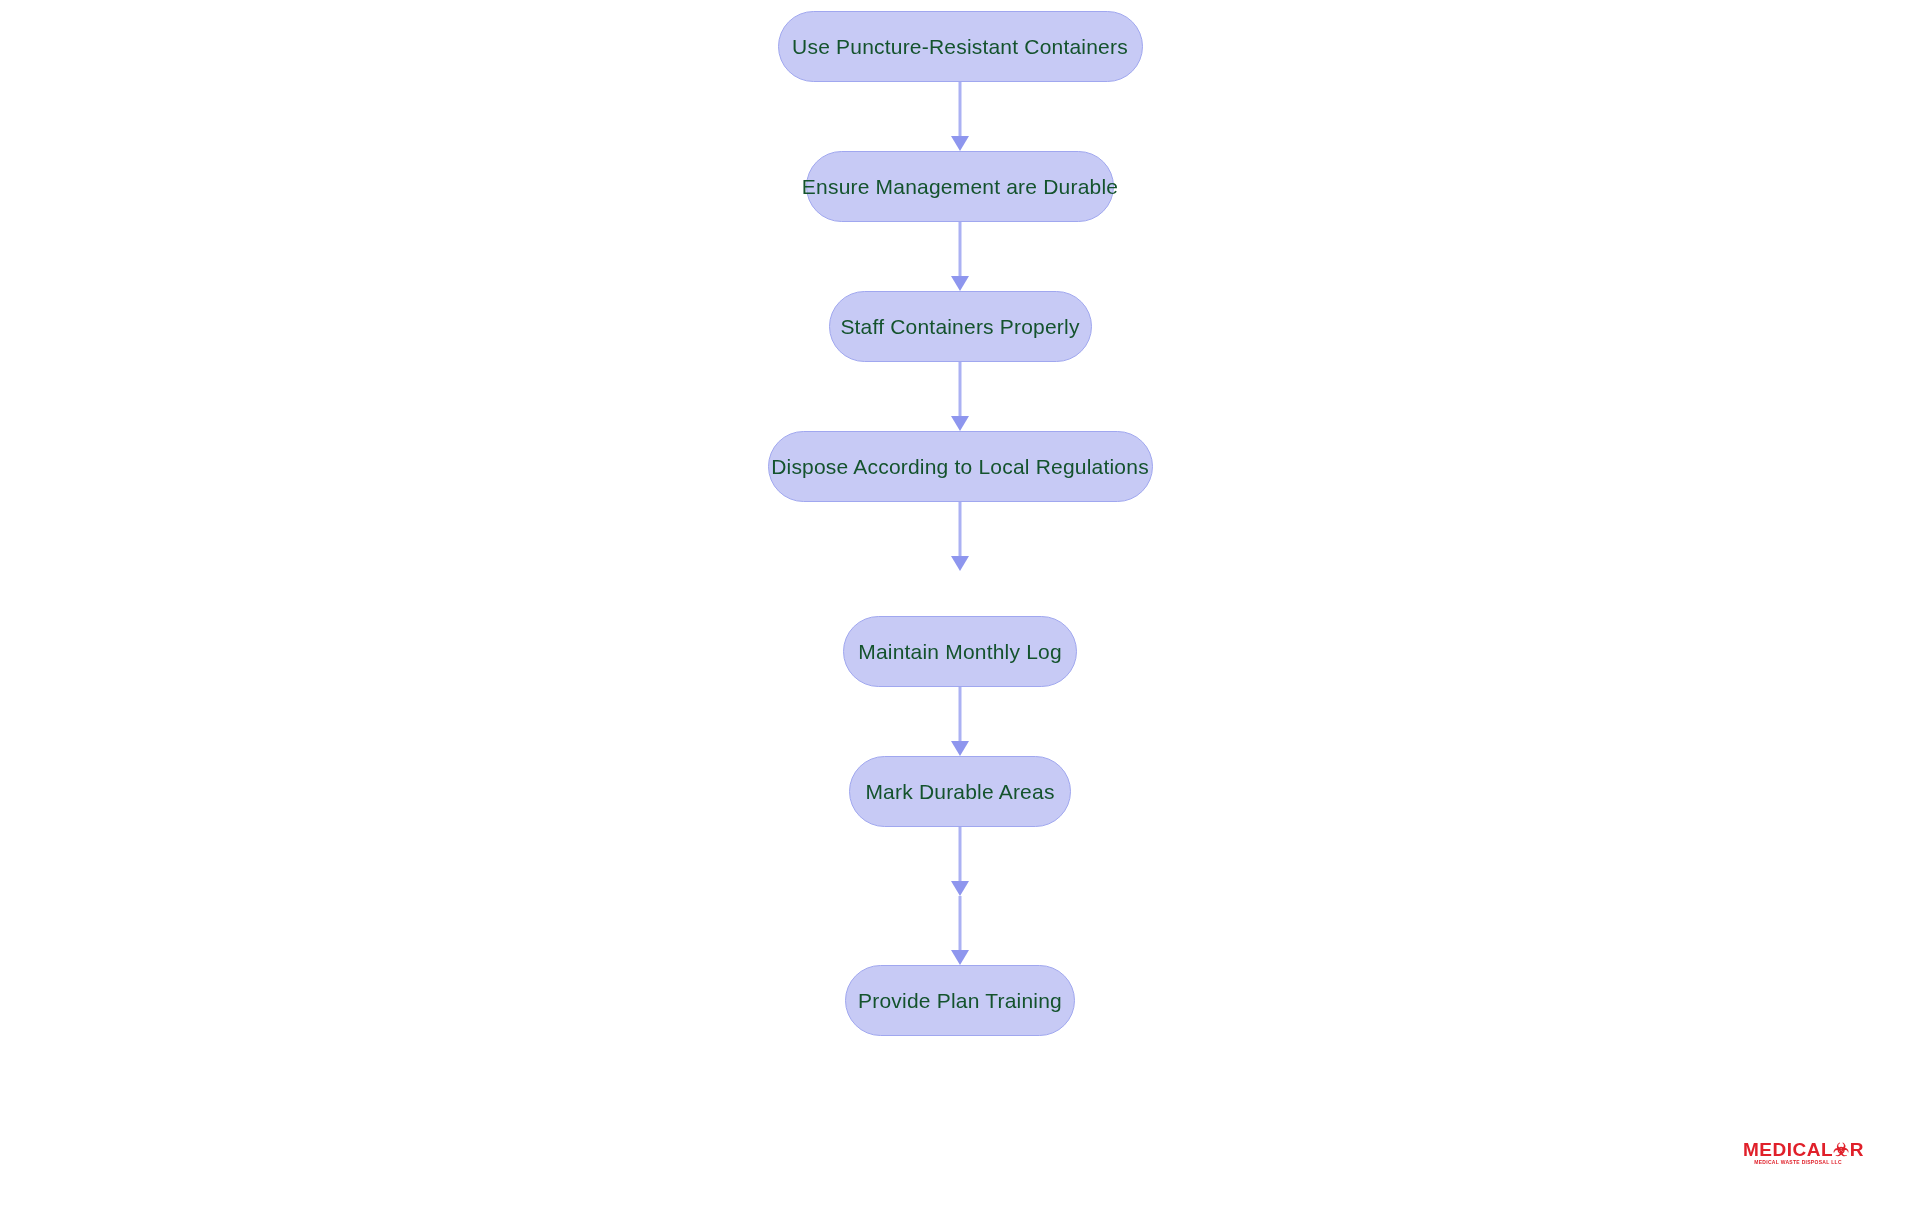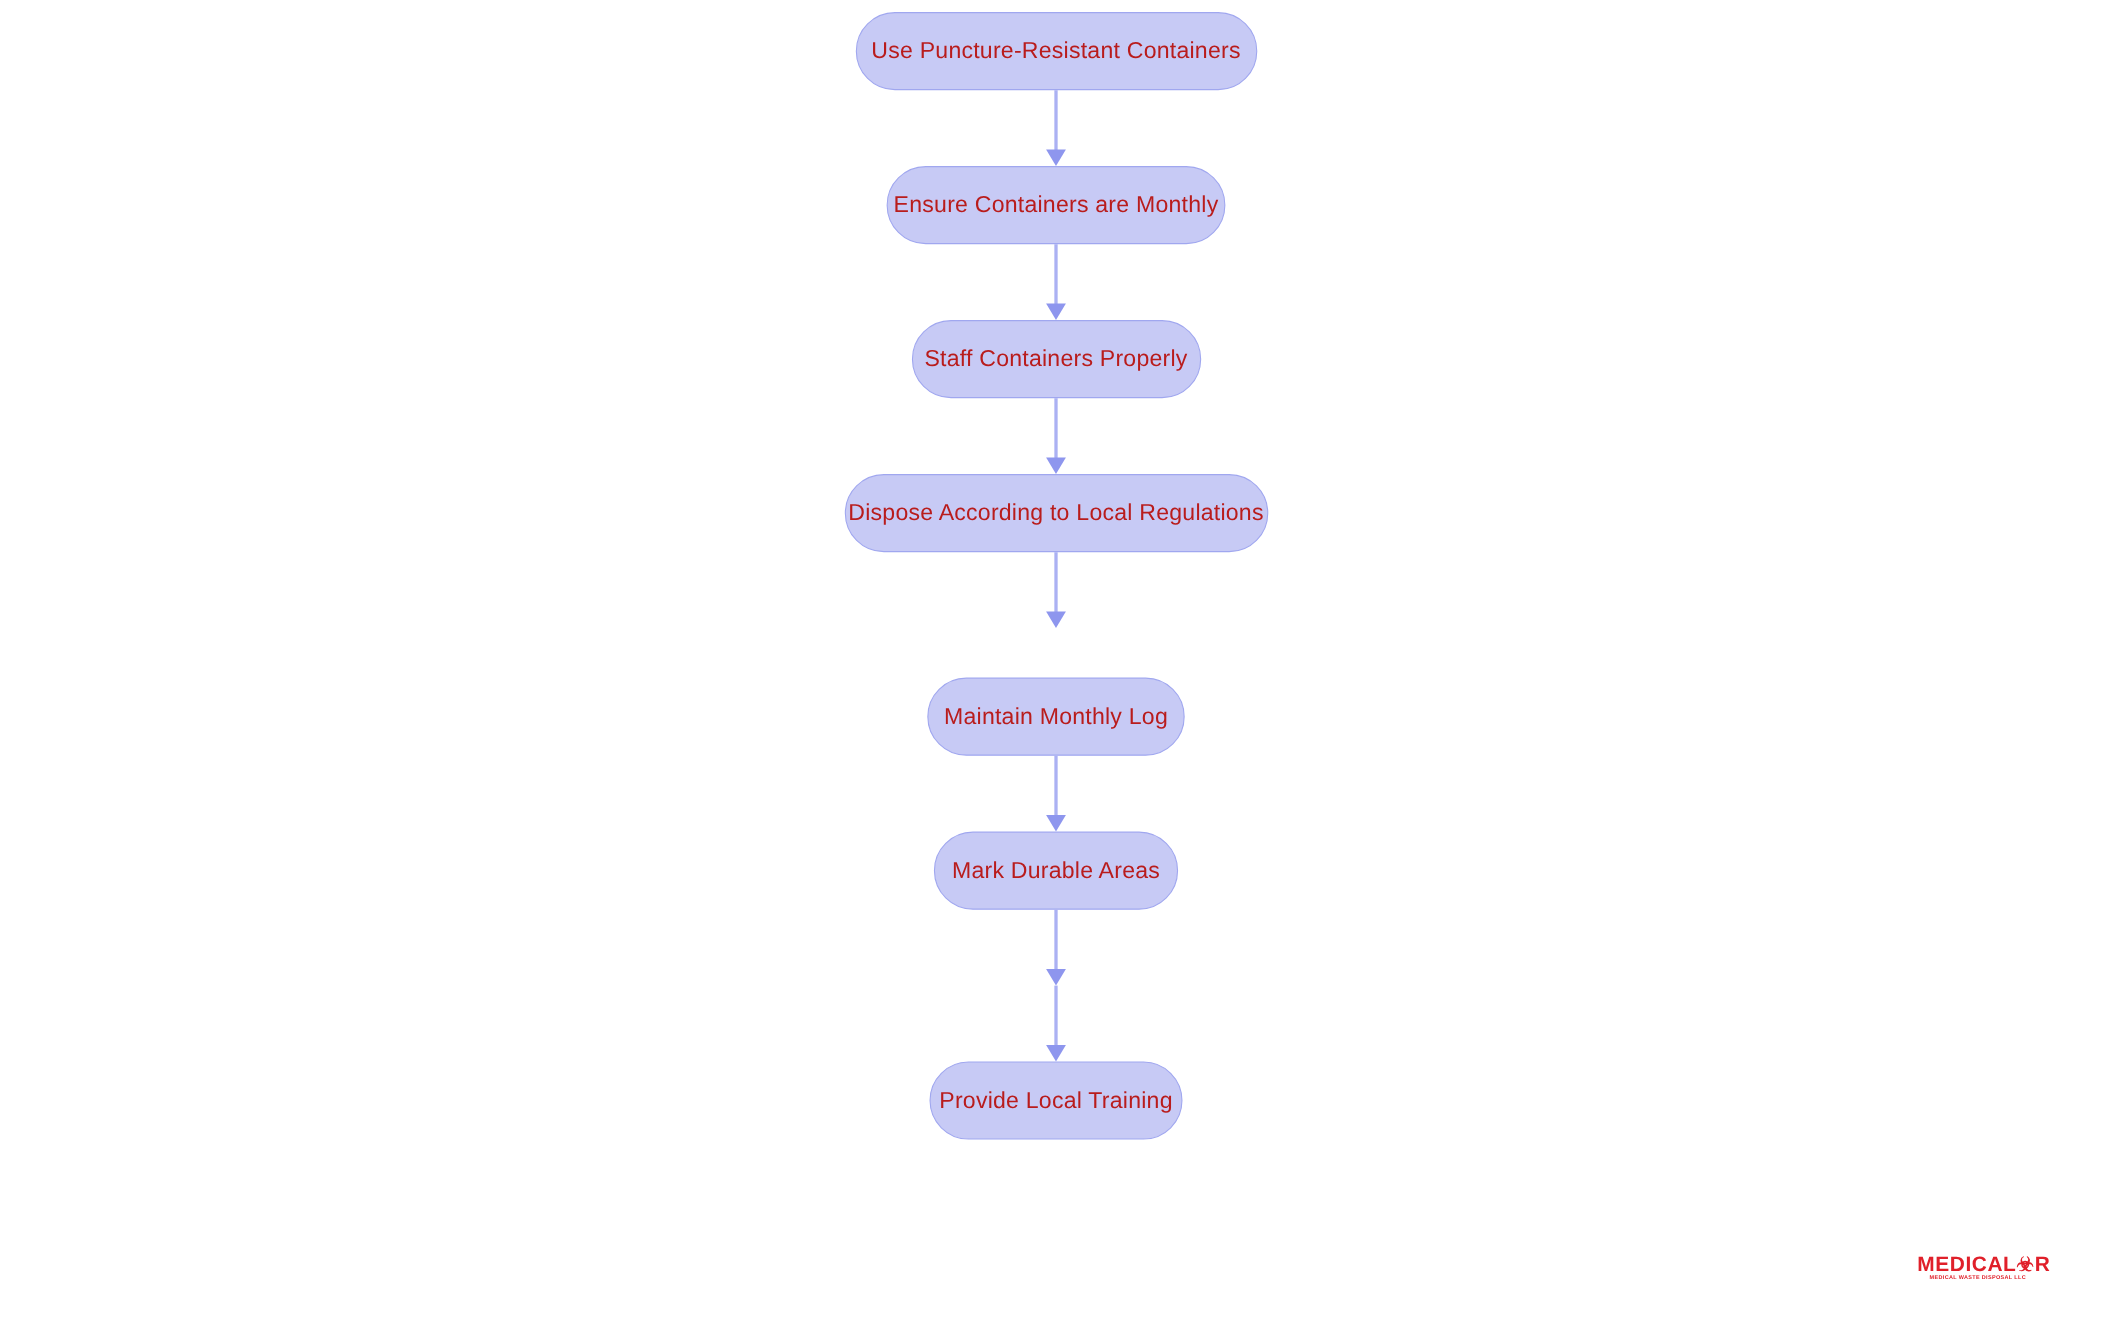--- a/index.html
+++ b/index.html
@@ -26,21 +26,21 @@
   }
   .node {
     height: 71px;
     border-radius: 36px;
     background: #c7caf5;
     border: 1.5px solid #a0a7ef;
     box-sizing: border-box;
     display: flex;
     align-items: center;
     justify-content: center;
-    color: #b91c1c;
+    color: #14532d;
     font-size: 21px;
     letter-spacing: 0.2px;
     white-space: nowrap;
   }
   .node-0 { width: 365px; }
   .node-1 { width: 308px; }
   .node-2 { width: 263px; }
   .node-3 { width: 385px; }
   .node-4 { width: 234px; margin-top: 45px; }
   .node-5 { width: 222px; }
@@ -110,21 +110,21 @@
     <div class="node node-0">
       <span>Use Puncture-Resistant Containers</span>
     </div>
 
     <div class="arrow">
       <div class="arrow-line"></div>
       <div class="arrow-head"></div>
     </div>
 
     <div class="node node-1">
-      <span>Ensure Containers are Monthly</span>
+      <span>Ensure Management are Durable</span>
     </div>
 
     <div class="arrow">
       <div class="arrow-line"></div>
       <div class="arrow-head"></div>
     </div>
 
     <div class="node node-2">
       <span>Staff Containers Properly</span>
     </div>
@@ -161,21 +161,21 @@
       <div class="arrow-head"></div>
     </div>
 
 
     <div class="arrow">
       <div class="arrow-line"></div>
       <div class="arrow-head"></div>
     </div>
 
     <div class="node node-7">
-      <span>Provide Local Training</span>
+      <span>Provide Plan Training</span>
     </div>
 
   </div>
 
   <div class="logo">
     <div class="logo-brand"><span>MEDICAL</span><span class="logo-biohazard">☣</span><span>R</span></div>
     <div class="logo-tagline">MEDICAL WASTE DISPOSAL LLC</div>
   </div>
 
 </div>

